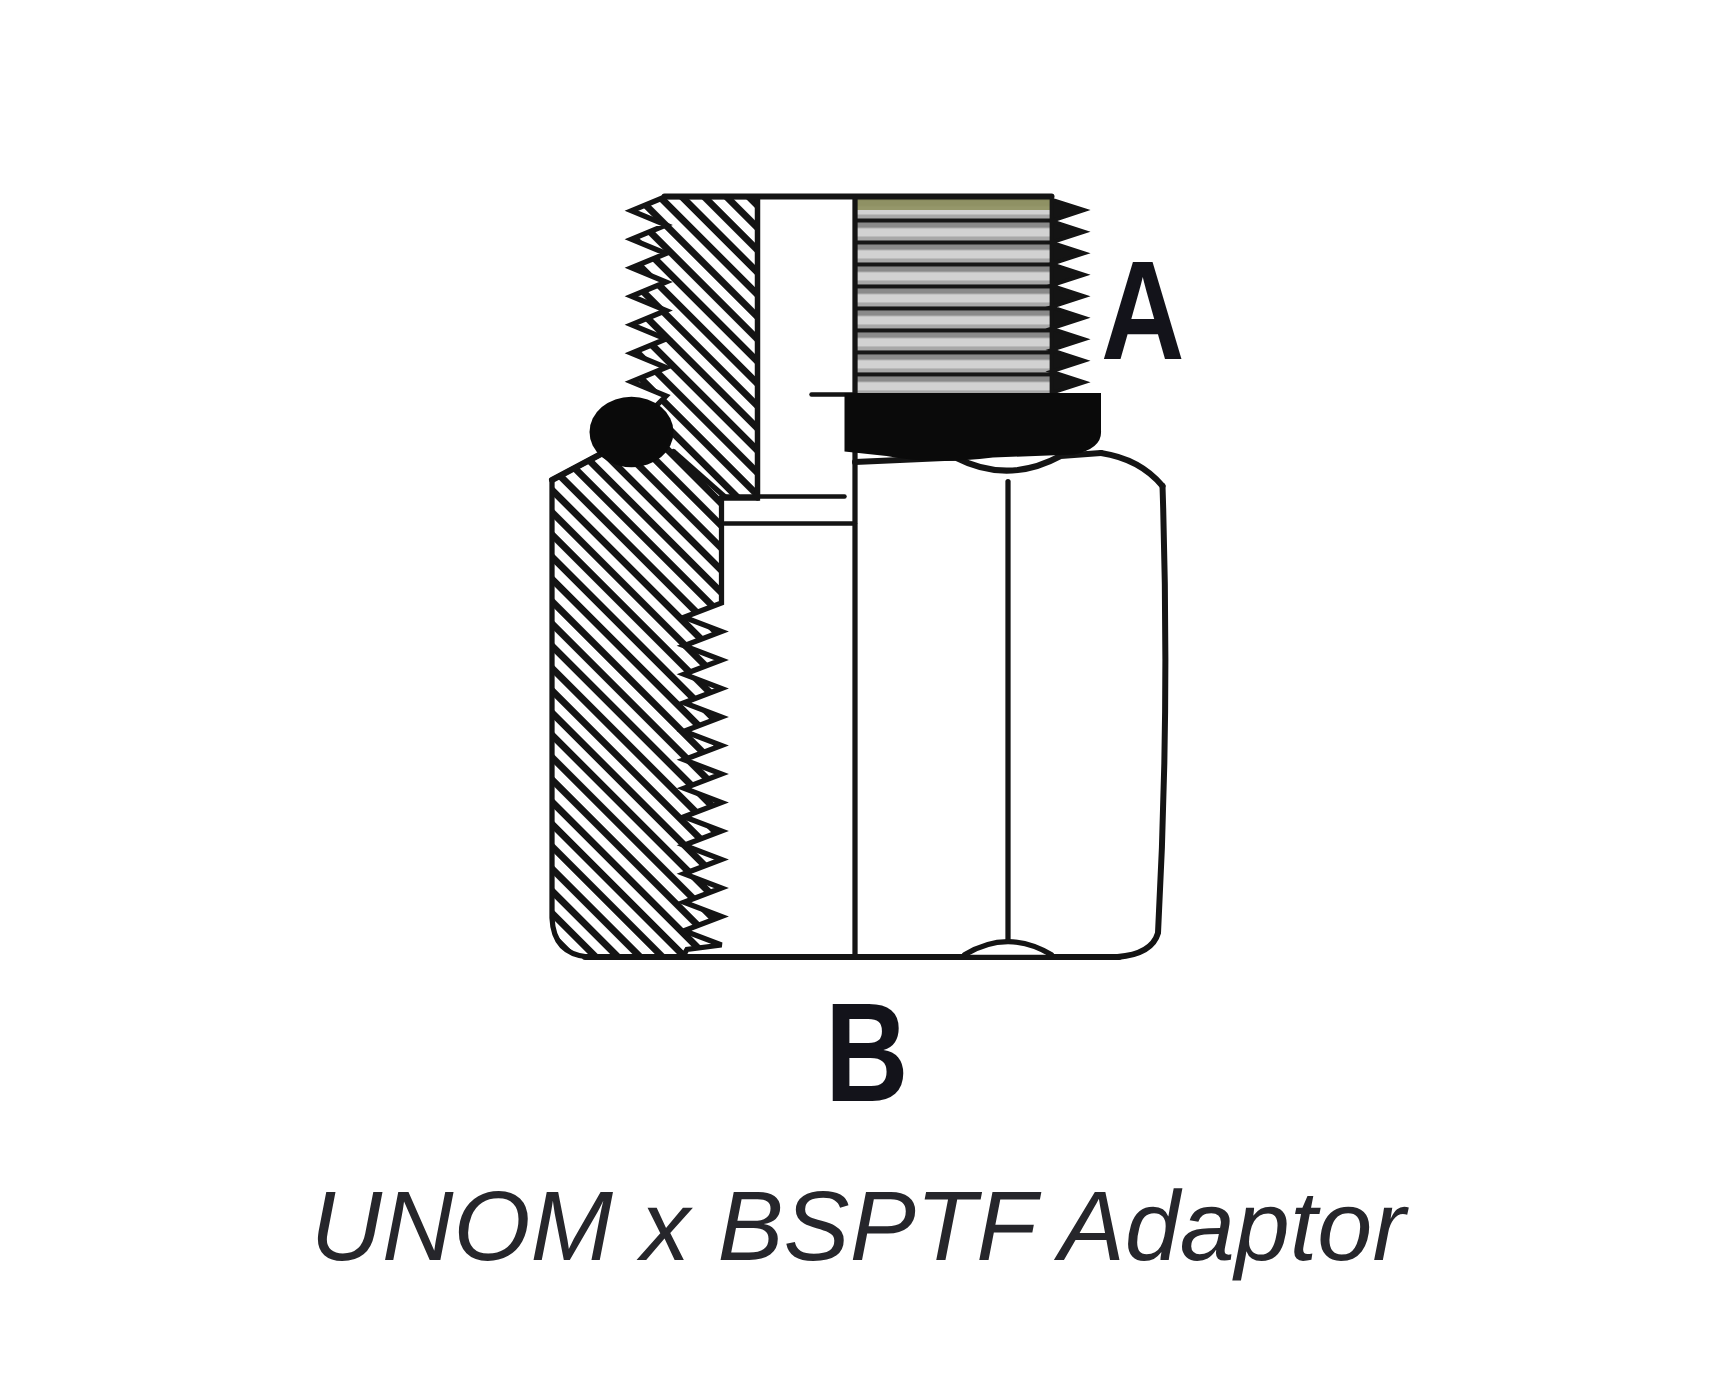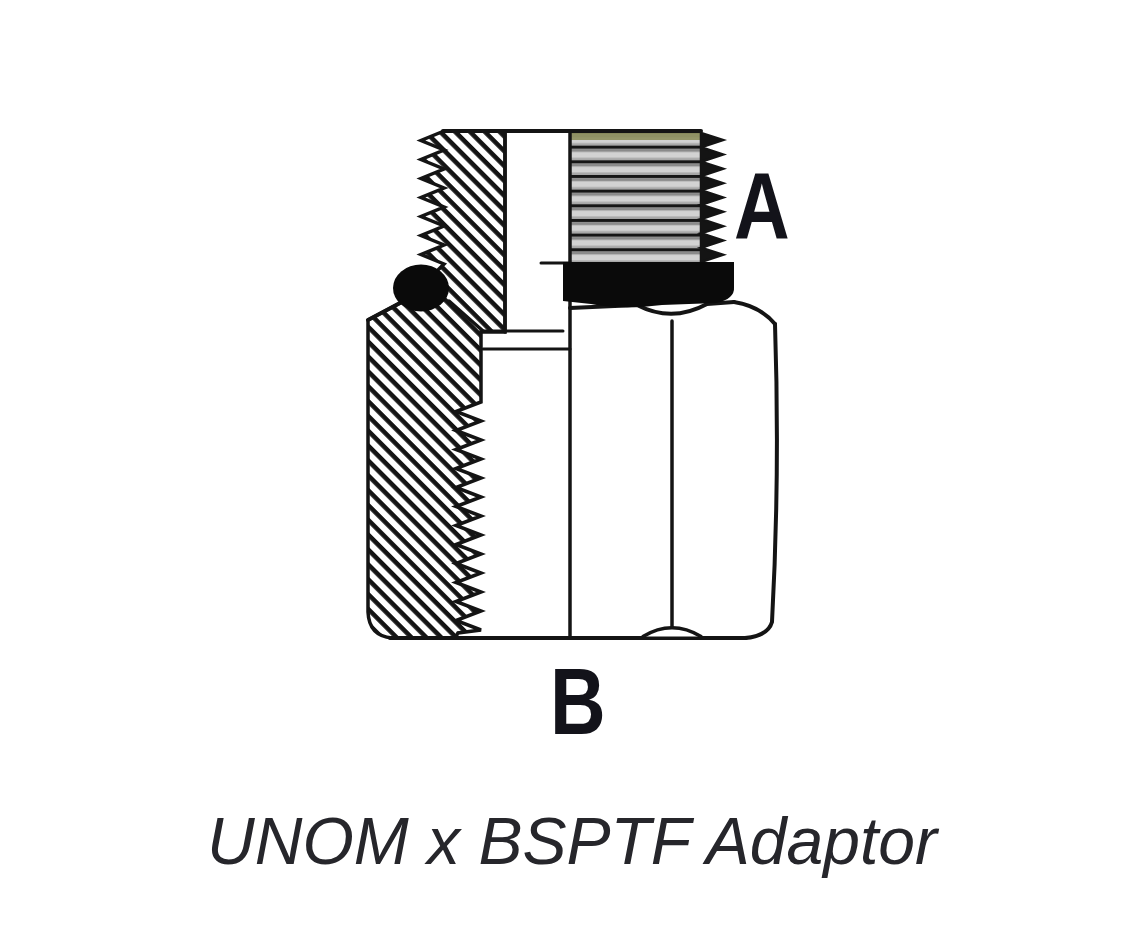--- a/index.html
+++ b/index.html
@@ -14,21 +14,21 @@
   }
   .fig-svg{position:absolute;left:0;top:0;}
   .part-label{
     position:absolute;font-weight:bold;font-size:94px;line-height:1;
     color:var(--label);transform:scaleX(.82);transform-origin:left top;
     font-family:"Liberation Sans",sans-serif;
   }
   .label-a{left:734px;top:160px;}
   .label-b{left:550px;top:655px;}
   .caption{
-    position:absolute;left:50%;top:808px;transform:translateX(-50%);
+    position:absolute;left:50%;top:784px;transform:translateX(-50%);
     font-style:italic;font-size:66px;line-height:1;white-space:nowrap;
     color:var(--caption);font-family:"Liberation Sans",sans-serif;text-align:right;
   }
   .ln{stroke:var(--line);fill:none;stroke-linecap:round;stroke-linejoin:miter;}
   .w4{stroke-width:4;} .w35{stroke-width:3.5;} .w3{stroke-width:3;}
   .seal{fill:var(--seal);stroke:none;}
 </style>
 </head>
 <body>
 

